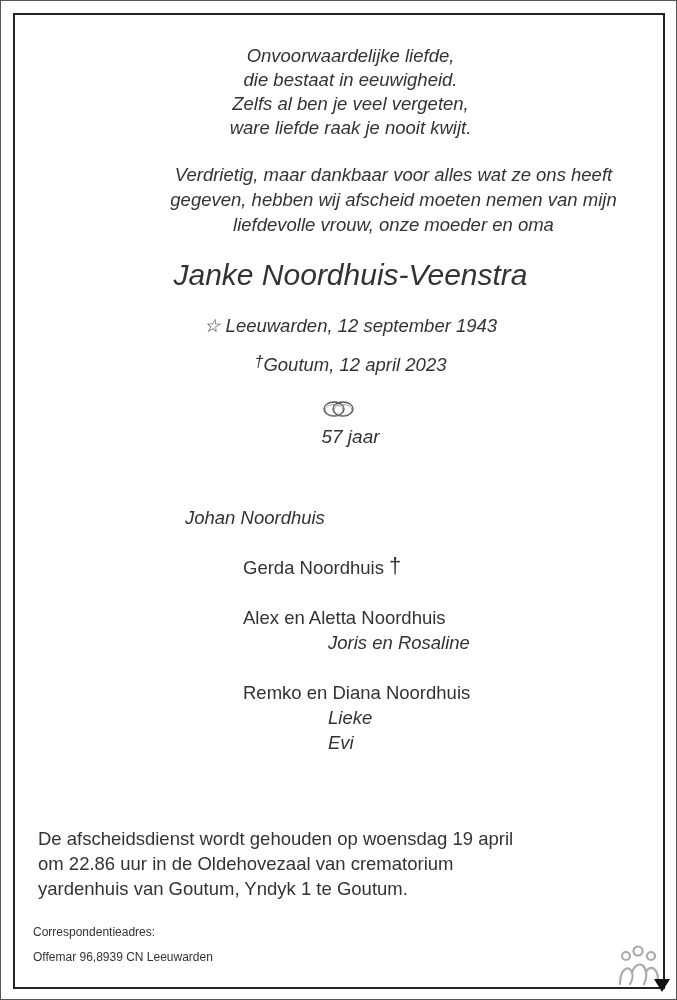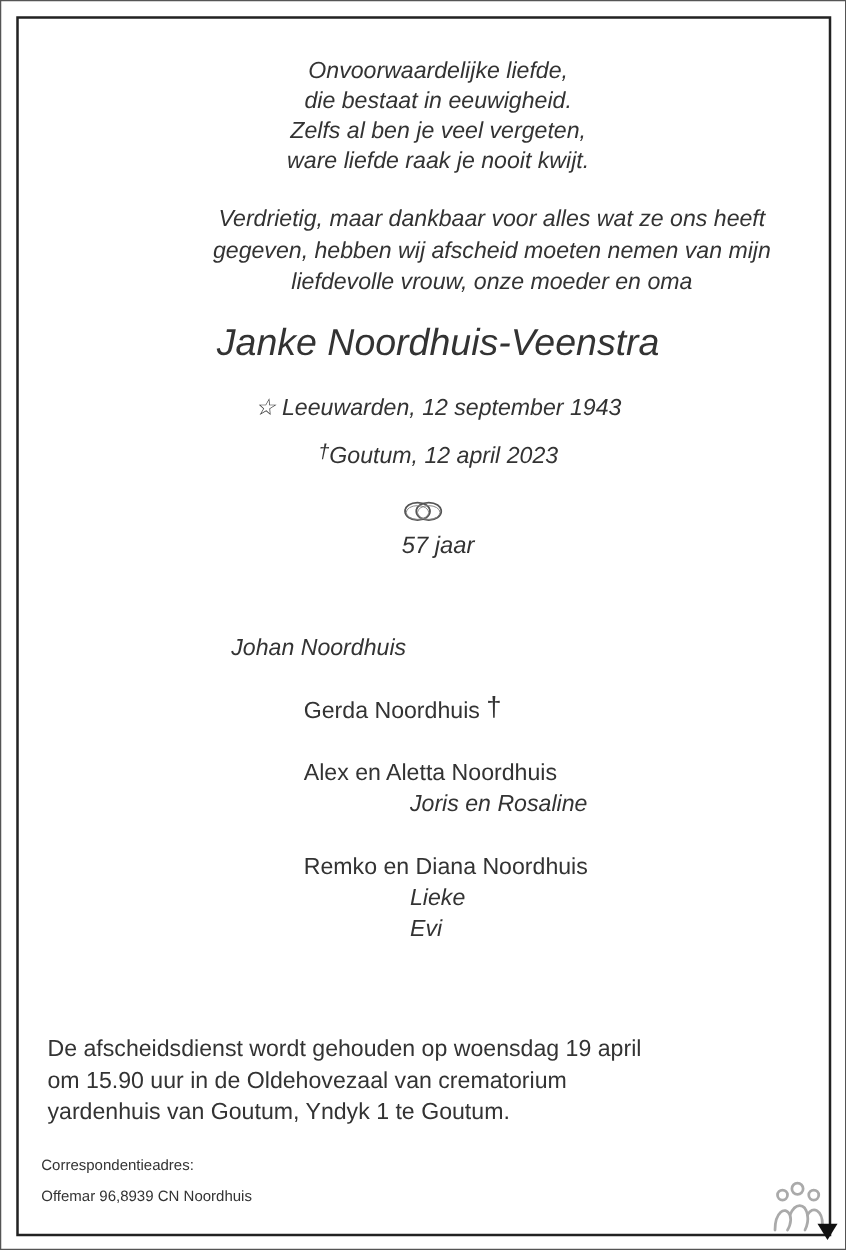--- a/index.html
+++ b/index.html
@@ -113,27 +113,27 @@
 
 <div class="abs fam" style="left:243px; top:605px;">Alex en Aletta Noordhuis</div>
 <div class="abs fam" style="left:307px; top:630px;"><i>Joris en Rosaline</i></div>
 
 <div class="abs fam" style="left:243px; top:680px;">Remko en Diana Noordhuis</div>
 <div class="abs fam" style="left:307px; top:705px;"><i>Lieke</i></div>
 <div class="abs fam" style="left:307px; top:730px;"><i>Evi</i></div>
 
 <div class="abs service">
   <div>De afscheidsdienst wordt gehouden op woensdag 19 april</div>
-  <div>om 15.90 uur in de Oldehovezaal van crematorium</div>
+  <div>om 22.86 uur in de Oldehovezaal van crematorium</div>
   <div>yardenhuis van Goutum, Yndyk 1 te Goutum.</div>
 </div>
 
 <div class="abs corr">
   <div>Correspondentieadres:</div>
-  <div>Offemar 96,8939 CN Noordhuis</div>
+  <div>Offemar 96,8939 CN Leeuwarden</div>
 </div>
 
 <div class="abs logo">
   <svg width="48" height="44" viewBox="0 0 48 44">
     <g fill="none" stroke="#aaaaaa" stroke-width="2.2" stroke-linecap="round">
       <circle cx="10" cy="12" r="4"></circle>
       <circle cx="22" cy="7" r="4.5"></circle>
       <circle cx="35" cy="12" r="4"></circle>
       <path d="M4 40 C4 26, 12 20, 16 28 C18 34, 14 40, 14 40"></path>
       <path d="M16 28 C20 18, 28 18, 30 28 C31 34, 28 40, 28 40"></path>

